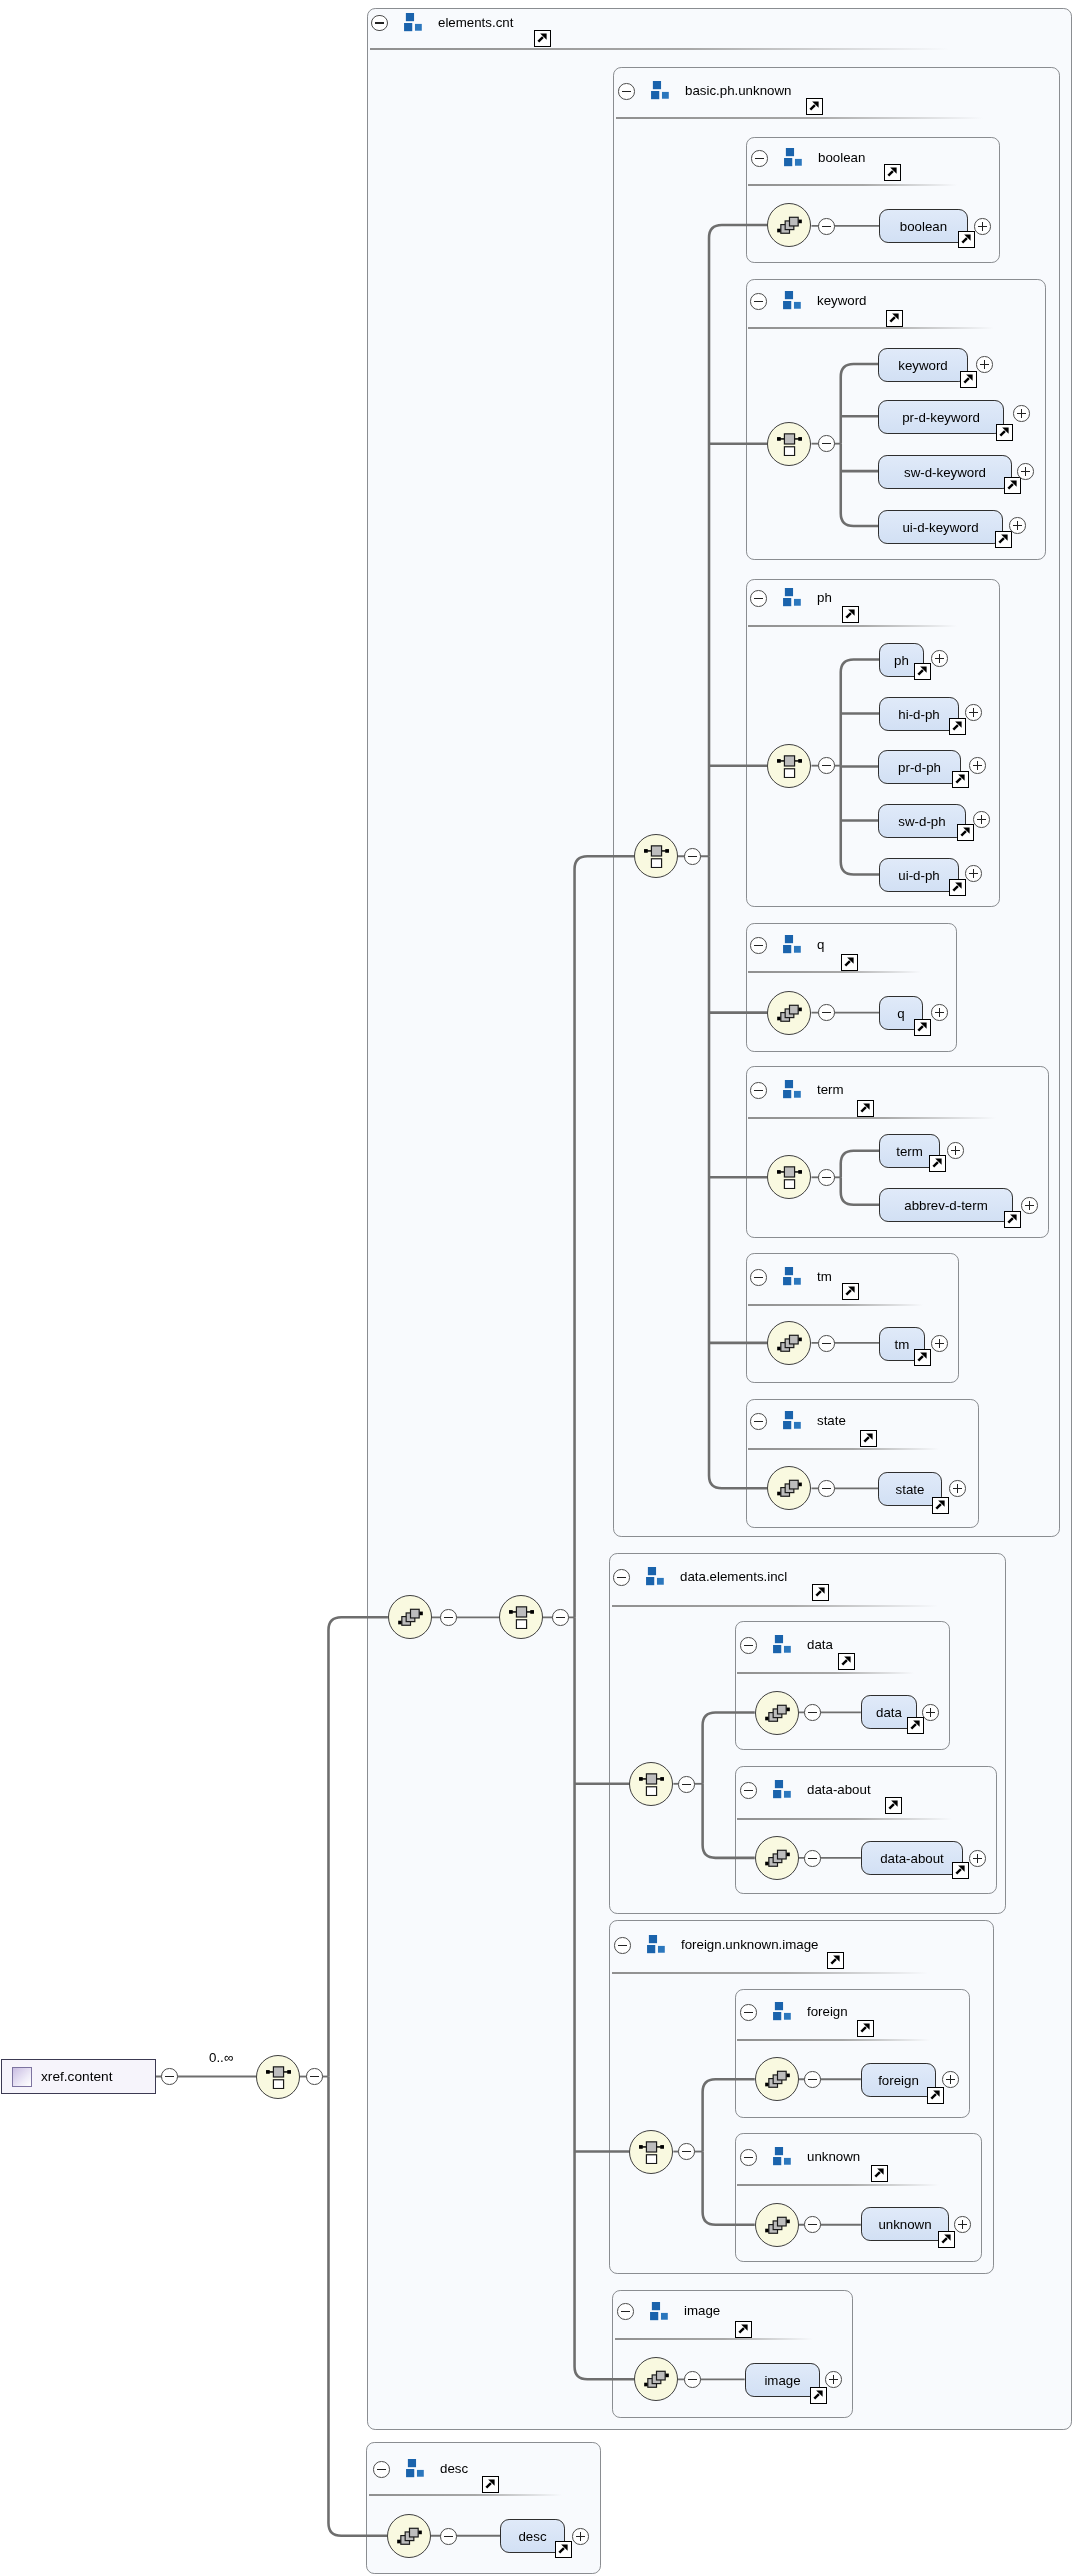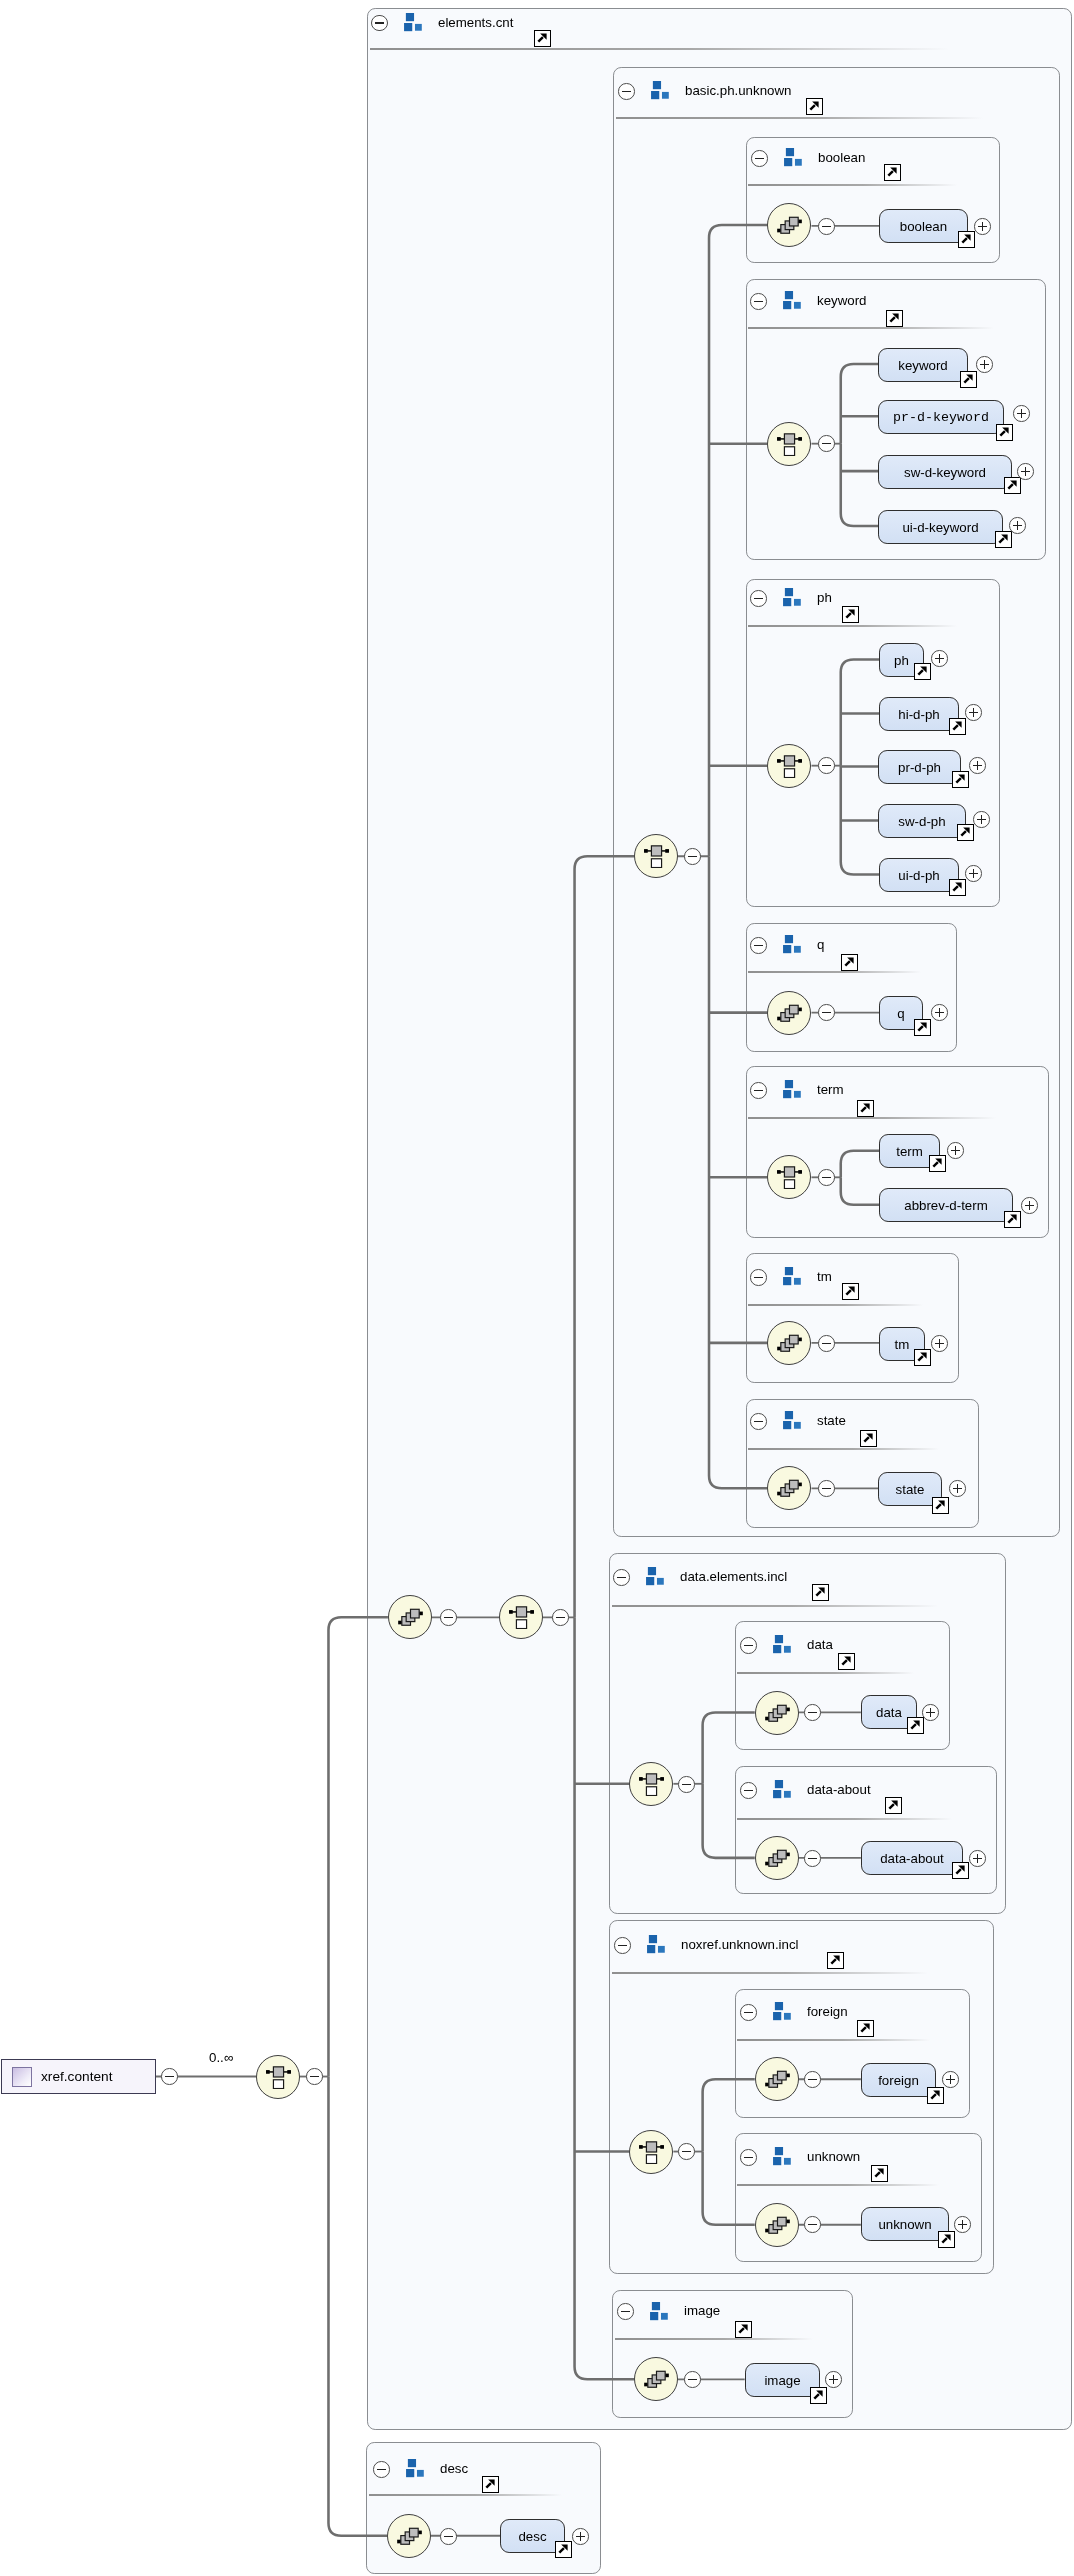--- a/index.html
+++ b/index.html
@@ -544,21 +544,21 @@
         <polygon points="4.5,1.5 11.5,1.5 11.5,8.5" fill="#000"></polygon>
       </svg>
     </span>
 
   <span class="mcirc" style="left:614px;top:1937px;"></span>
   <span class="gicon" style="left:647px;top:1935px;"><svg width="18.3" height="20" viewBox="0 0 20 22">
         <rect x="2" y="0" width="9" height="9" fill="#1a63ac"></rect>
         <rect x="0" y="11" width="9" height="9" fill="#1a63ac"></rect>
         <rect x="12" y="12" width="7.5" height="7.5" fill="#2b77bd"></rect>
       </svg></span>
-  <span class="gtitle" style="left:681px;top:1937px;">noxref.unknown.incl</span>
+  <span class="gtitle" style="left:681px;top:1937px;">foreign.unknown.image</span>
   <span class="lnk" style="left:827px;top:1952px;">
       <svg width="12" height="12" viewBox="0 0 13 13">
         <path d="M2.5 10.5 L7.5 5.5" stroke="#000" stroke-width="2.6"></path>
         <polygon points="4.5,1.5 11.5,1.5 11.5,8.5" fill="#000"></polygon>
       </svg>
     </span>
 
   <span class="mcirc" style="left:740px;top:2004px;"></span>
   <span class="gicon" style="left:773px;top:2002px;"><svg width="18.3" height="20" viewBox="0 0 20 22">
         <rect x="2" y="0" width="9" height="9" fill="#1a63ac"></rect>
@@ -626,21 +626,21 @@
 
   <div class="pill" style="left:878px;top:348px;width:90px;">keyword</div>
   <span class="lnk" style="left:960px;top:371px;">
       <svg width="12" height="12" viewBox="0 0 13 13">
         <path d="M2.5 10.5 L7.5 5.5" stroke="#000" stroke-width="2.6"></path>
         <polygon points="4.5,1.5 11.5,1.5 11.5,8.5" fill="#000"></polygon>
       </svg>
     </span>
   <span class="pcirc" style="left:976px;top:356px;"></span>
 
-  <div class="pill" style="left:878px;top:400px;width:126px;font-family:Liberation Mono, monospace;">pr-d-keyword</div>
+  <div class="pill" style="left:878px;top:400px;width:126px;">pr-d-keyword</div>
   <span class="lnk" style="left:996px;top:424px;">
       <svg width="12" height="12" viewBox="0 0 13 13">
         <path d="M2.5 10.5 L7.5 5.5" stroke="#000" stroke-width="2.6"></path>
         <polygon points="4.5,1.5 11.5,1.5 11.5,8.5" fill="#000"></polygon>
       </svg>
     </span>
   <span class="pcirc" style="left:1013px;top:405px;"></span>
 
   <div class="pill" style="left:878px;top:455px;width:134px;">sw-d-keyword</div>
   <span class="lnk" style="left:1004px;top:477px;">

